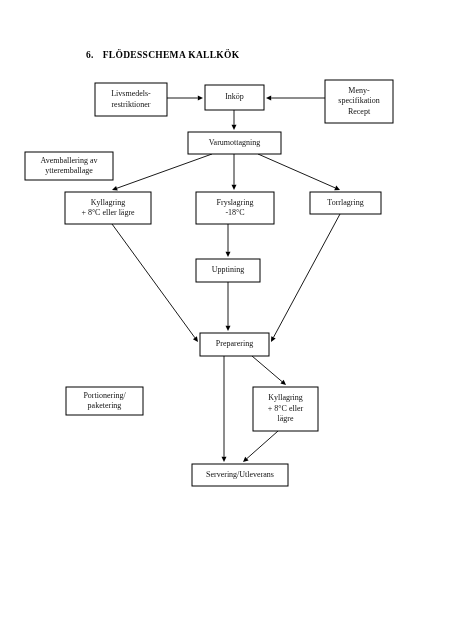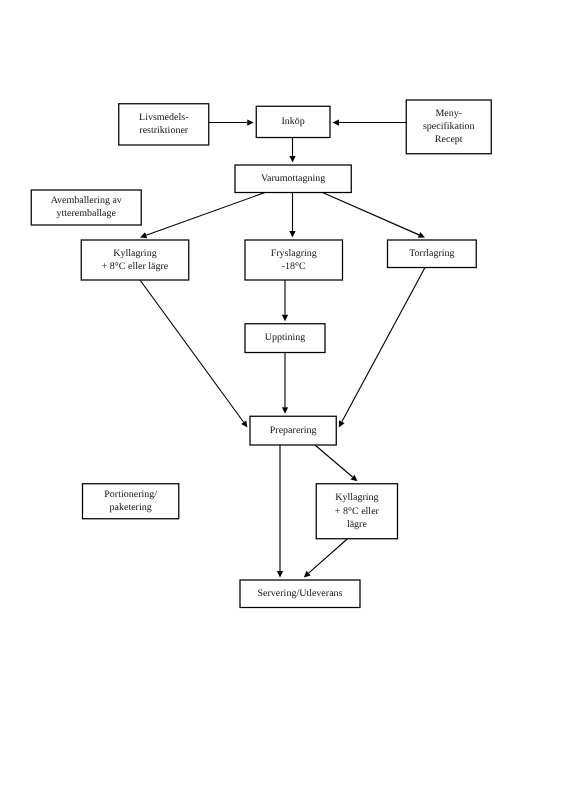--- a/index.html
+++ b/index.html
@@ -57,20 +57,23 @@
   .edge-head {
     fill: #000000;
     stroke: none;
   }
 </style>
 </head>
 <body>
 
 <div id="page">
 
+  <div id="title">
+    <span class="num">6.</span><span>FLÖDESSCHEMA KALLKÖK</span>
+  </div>
 
   <svg id="flow" viewBox="0 0 452 640">
     <g id="edges-layer">
         <g>
           <line x1="167" y1="98" x2="197.8" y2="98" class="edge-line"></line>
           <polygon points="203,98 197.8,100.5 197.8,95.5" class="edge-head"></polygon>
         </g>
         <g>
           <line x1="325" y1="98" x2="271.2" y2="98" class="edge-line"></line>
           <polygon points="266,98 271.2,95.5 271.2,100.5" class="edge-head"></polygon>

